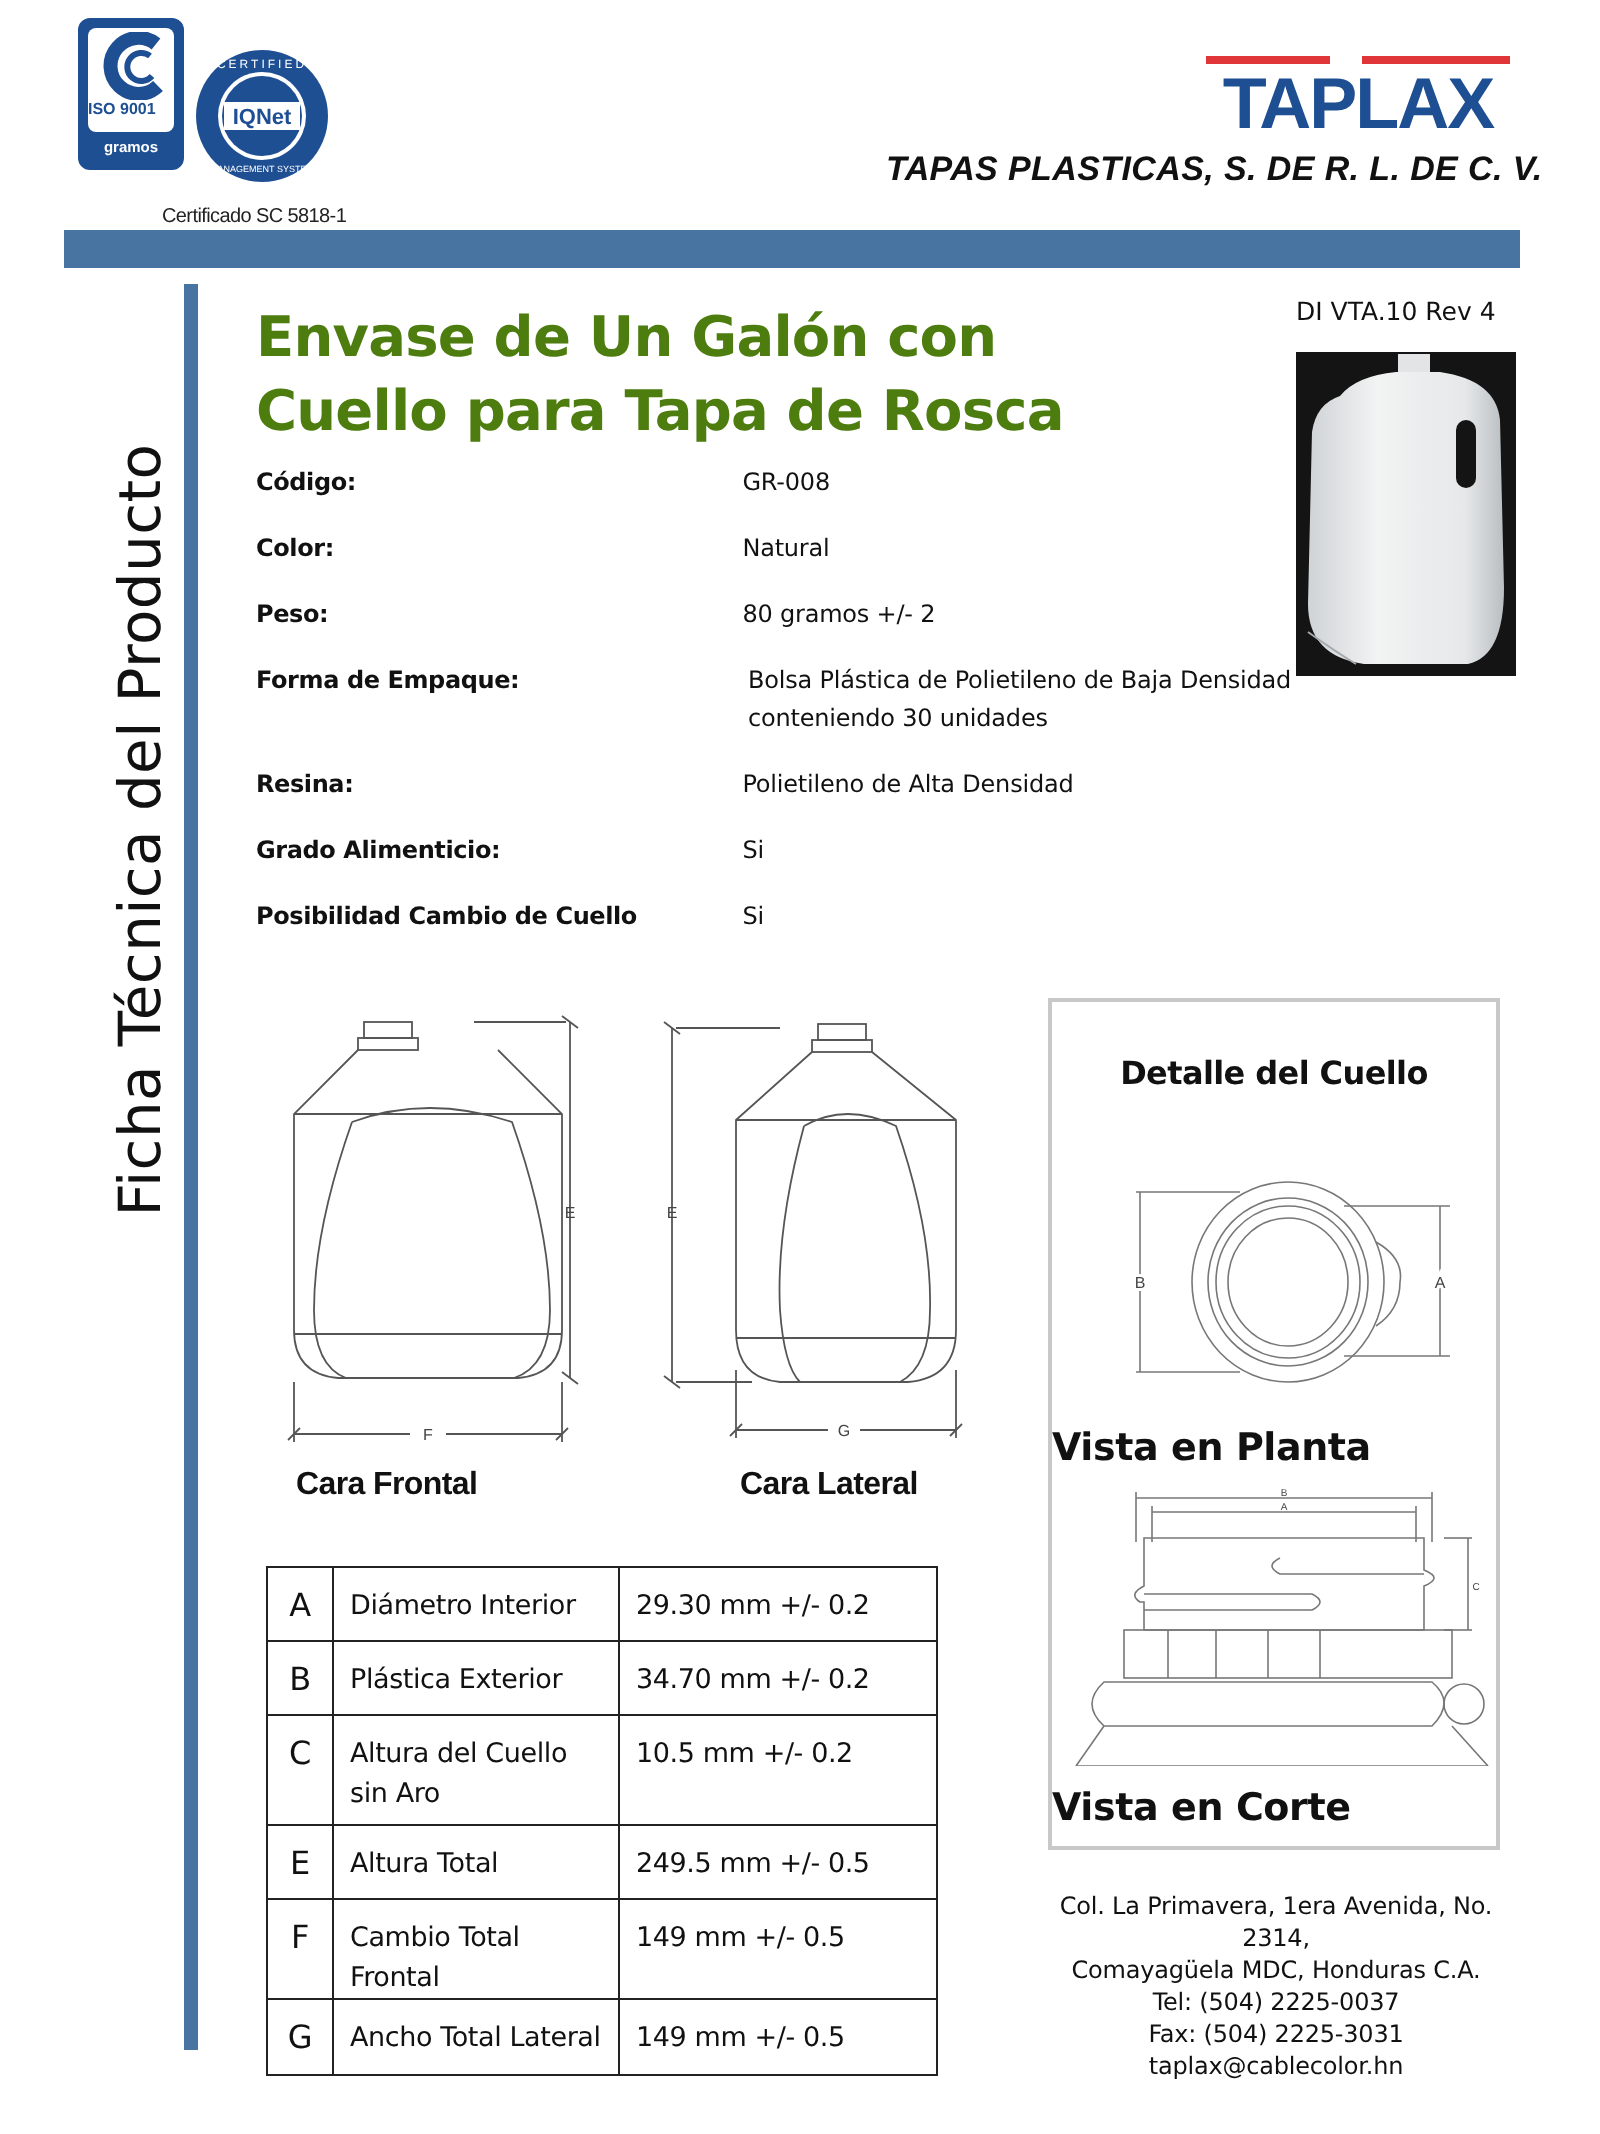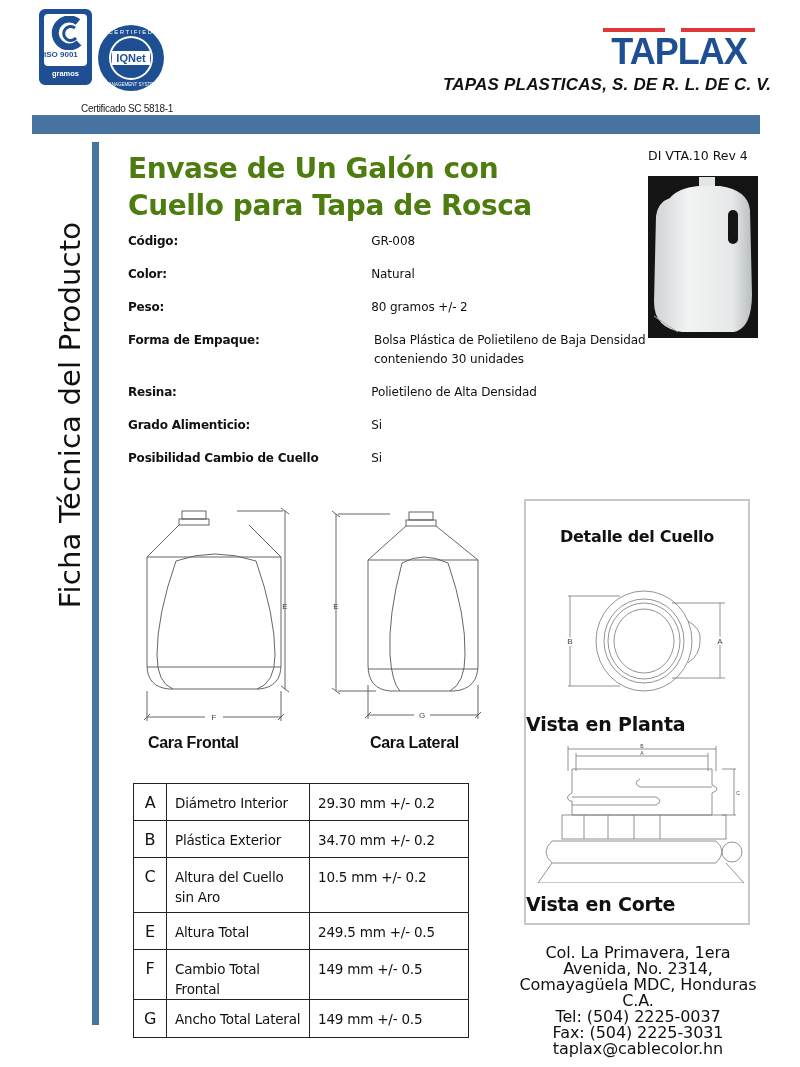--- a/index.html
+++ b/index.html
@@ -38,21 +38,21 @@
   .neck-title { left: 0; top: 26px; width: 100%; text-align: center; font-family: "DejaVu Sans", sans-serif; font-weight: bold; font-size: 16px; letter-spacing: -0.3px; }
   .neck-sub { left: 0; width: 100%; font-family: "DejaVu Sans", sans-serif; font-weight: bold; font-size: 19px; letter-spacing: -0.2px; }
 
   
   .dims-table { left: 133px; top: 783px; border-collapse: collapse; font-family: "DejaVu Sans", sans-serif; font-size: 13.5px; color: #111; }
   .dims-table td { border: 1.5px solid #222; vertical-align: top; padding: 9px 8px 0 8px; letter-spacing: -0.2px; line-height: 20px; }
   .dims-table td.letter { width: 33px; text-align: center; font-size: 16px; padding: 9px 0 0 0; }
   .dims-table td.desc { width: 143px; }
   .dims-table td.val { width: 159px; }
 
-  .contact { left: 512px; top: 945px; width: 252px; text-align: center; font-family: "DejaVu Sans", sans-serif; font-size: 16px; line-height: 16px; color: #111; letter-spacing: -0.1px; }
+  .contact { left: 512px; top: 945px; width: 252px; text-align: center; font-family: "DejaVu Sans", sans-serif; font-size: 12px; line-height: 16px; color: #111; letter-spacing: -0.1px; }
 </style>
 </head>
 <body>
 
 <div class="abs iso-logo">
   <div class="inner">
     <svg width="43" height="34" viewBox="0 0 43 34" style="position:absolute;left:1px;top:2px;">
       <path d="M33 6 A14 14 0 1 0 34 27" fill="none" stroke="#1f4f93" stroke-width="7"></path>
       <path d="M30 12 A7 7 0 1 0 31 22" fill="none" stroke="#1f4f93" stroke-width="3"></path>
     </svg>

